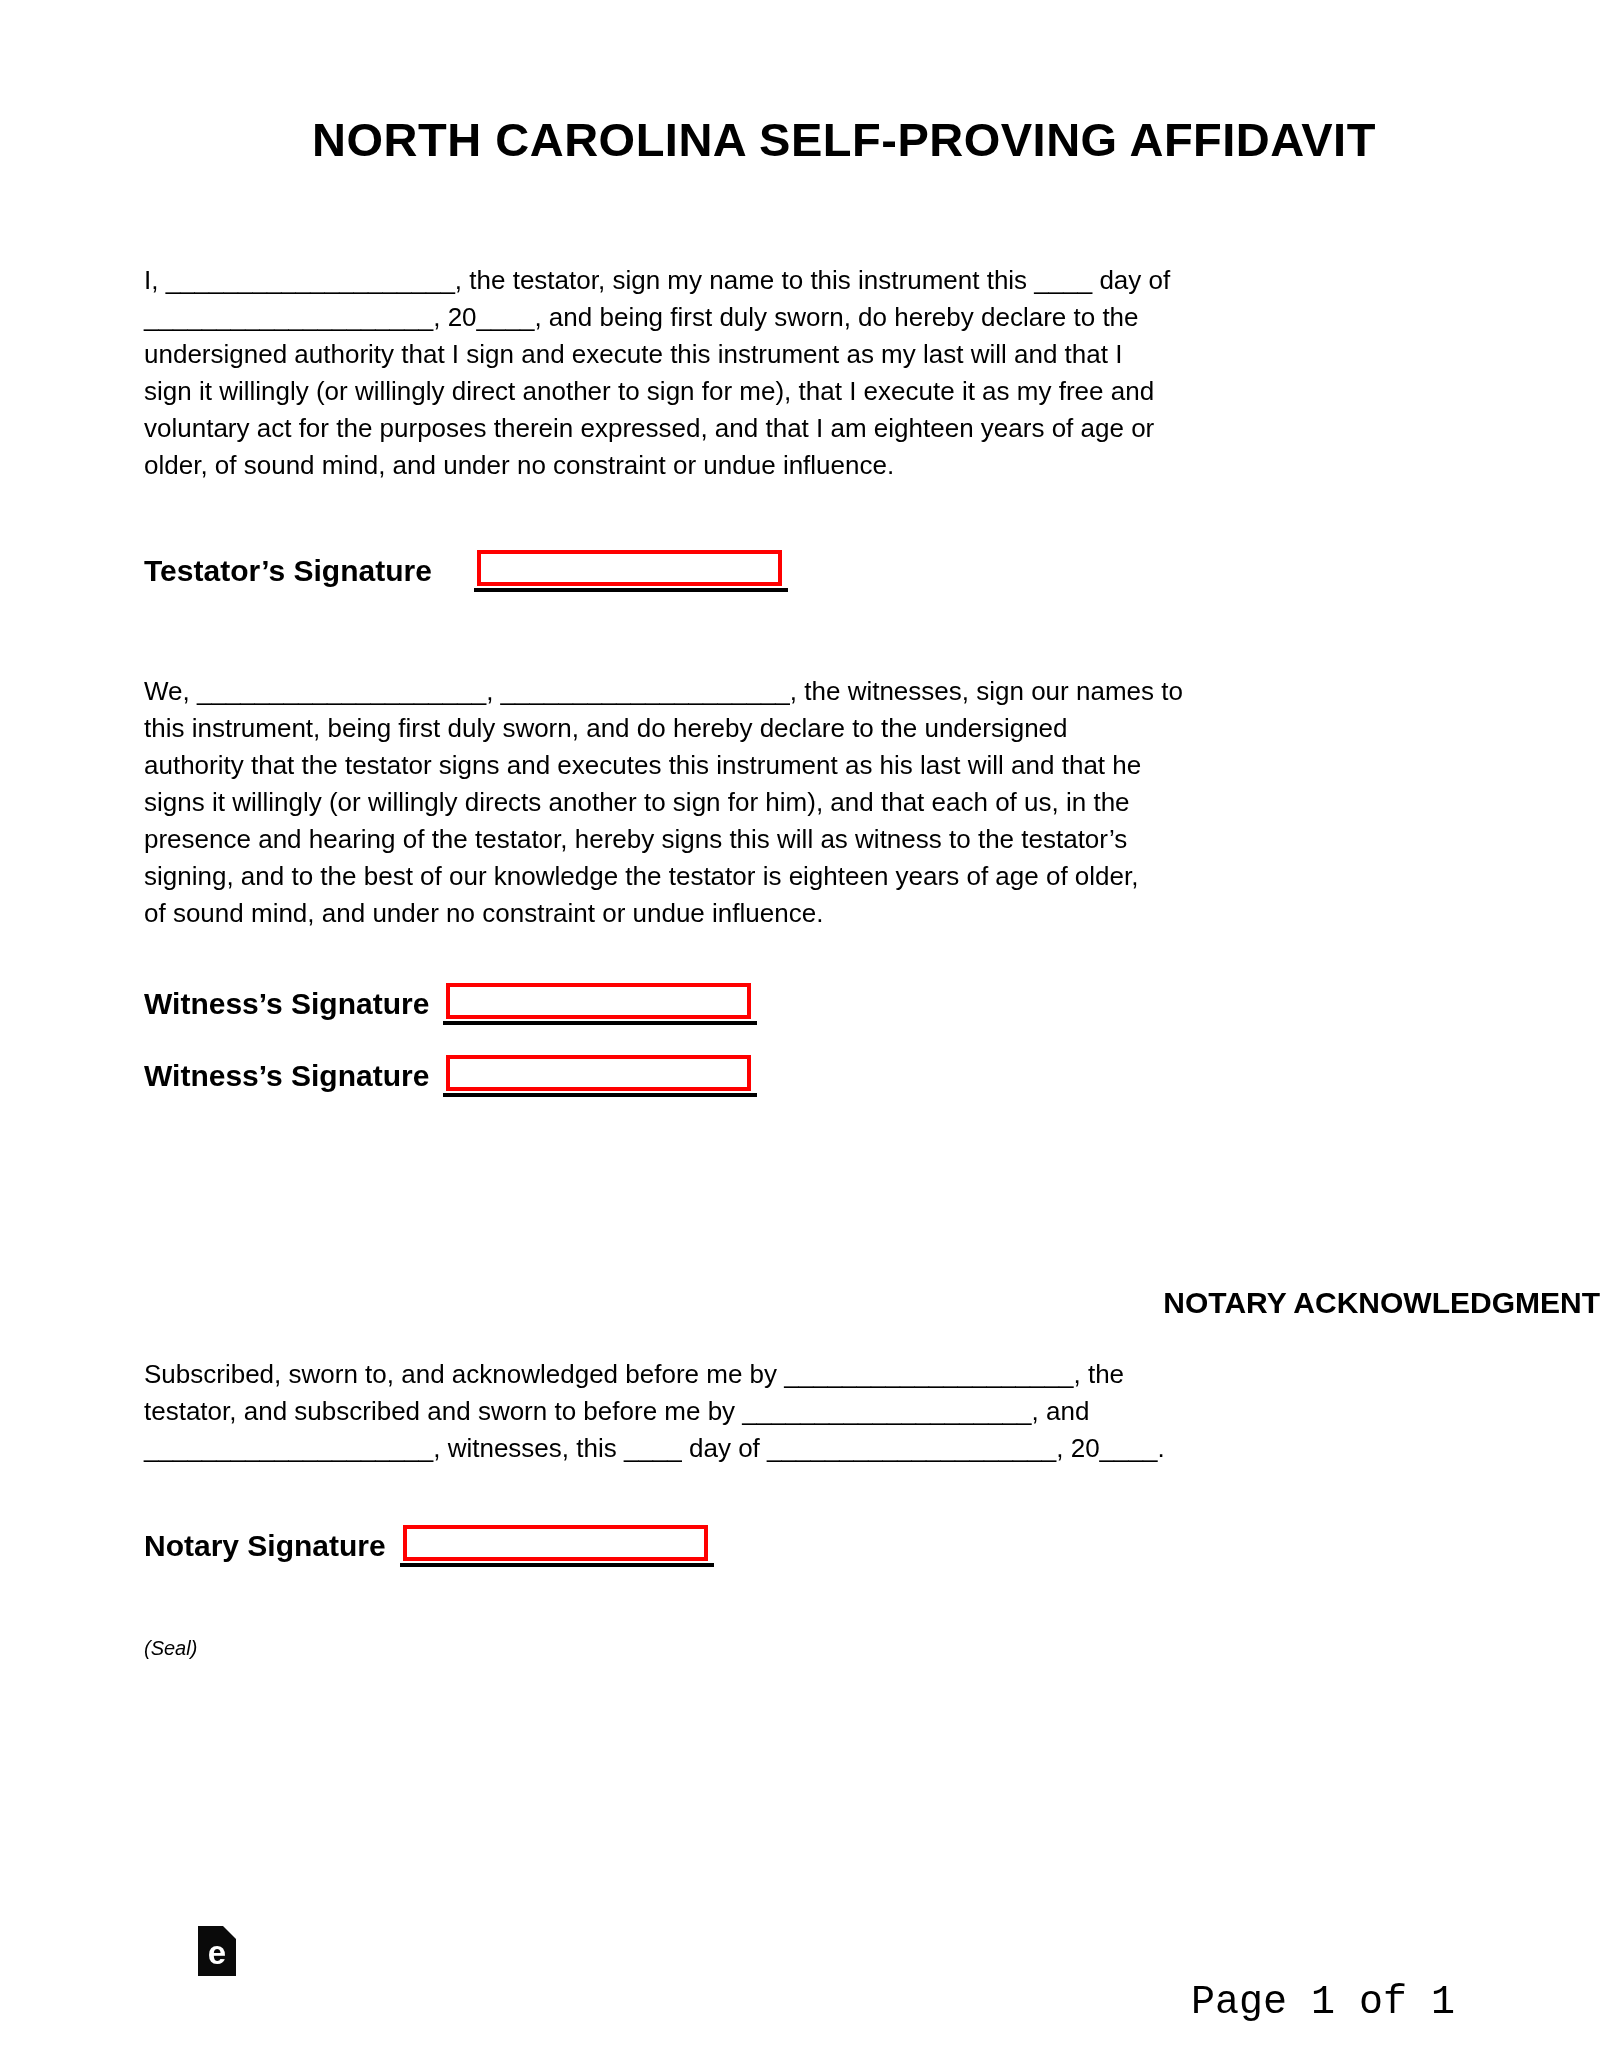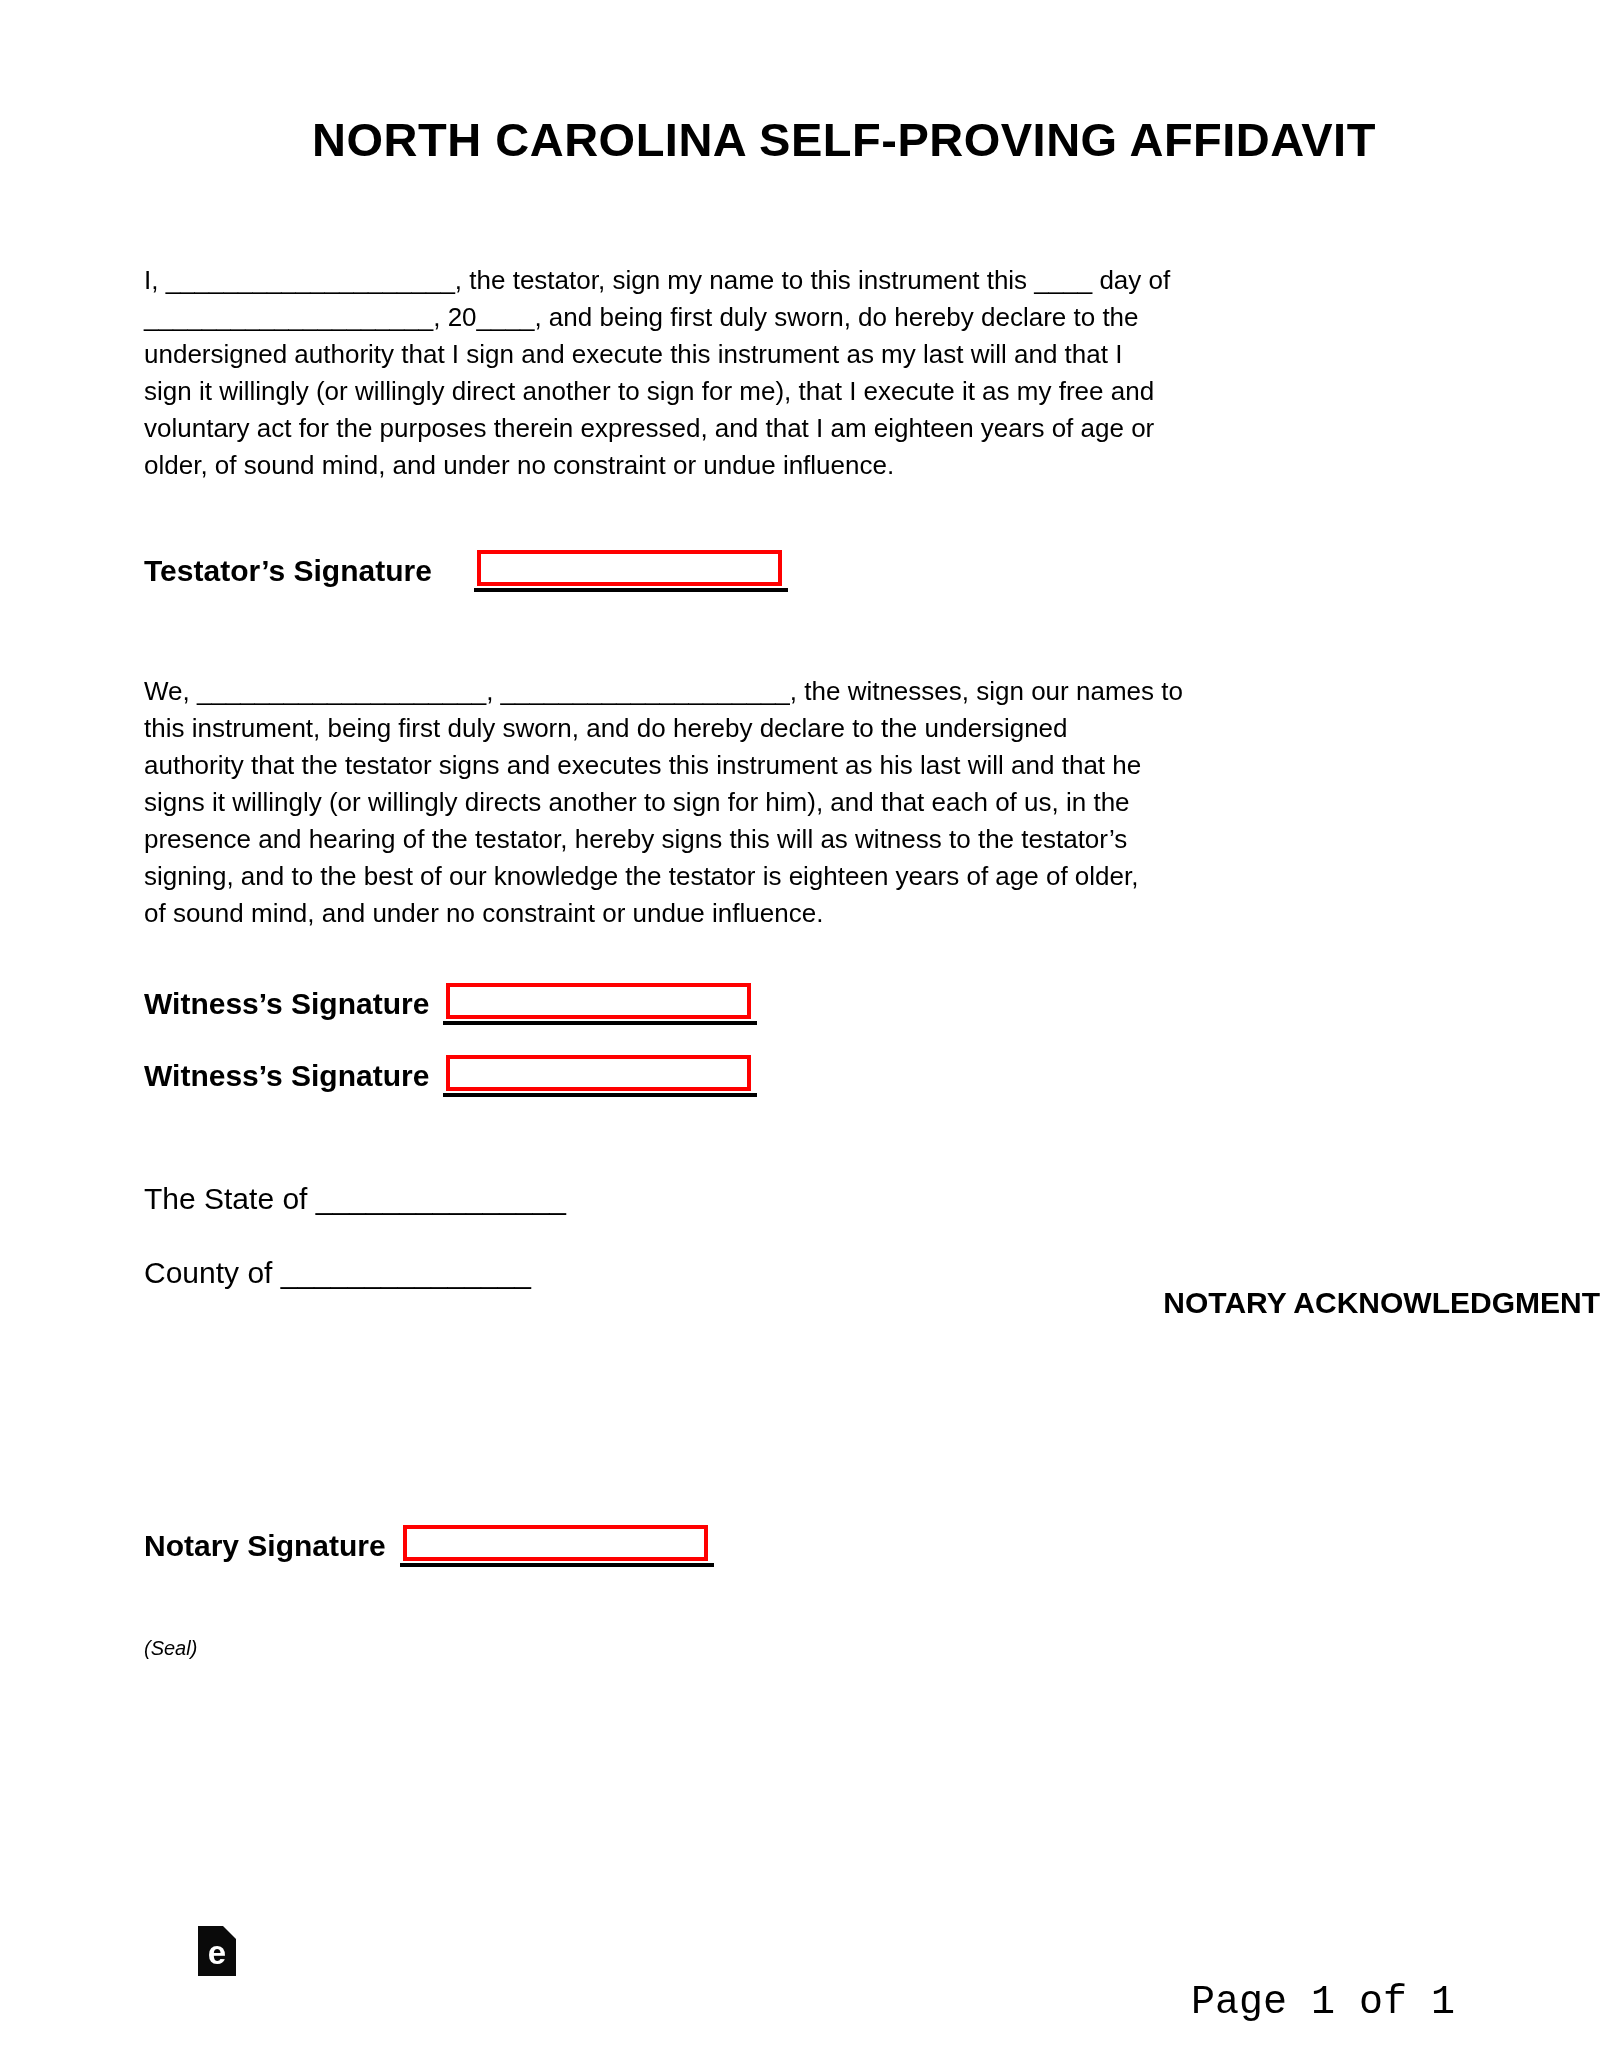--- a/index.html
+++ b/index.html
@@ -190,27 +190,26 @@
     </span>
   </div>
 
   <div class="sig-row row-witness2">
     <span class="sig-label">Witness’s Signature</span>
     <span class="sig-field">
       <span class="red-box" style="border-color: rgb(255, 0, 0);"></span>
     </span>
   </div>
 
-  <div class="state-block">
-    <div>The State of _______________</div>
-    <div>County of _______________</div>
-  </div>
 
   <h2 class="notary-heading">NOTARY ACKNOWLEDGMENT</h2>
 
+  <p class="para p-notary">Subscribed, sworn to, and acknowledged before me by ____________________, the
+testator, and subscribed and sworn to before me by ____________________, and
+____________________, witnesses, this ____ day of ____________________, 20____.</p>
 
   <div class="sig-row row-notary">
     <span class="sig-label">Notary Signature</span>
     <span class="sig-field">
       <span class="red-box" style="border-color: rgb(255, 0, 0);"></span>
     </span>
   </div>
 
 
   <div class="seal-line">(Seal)</div>

